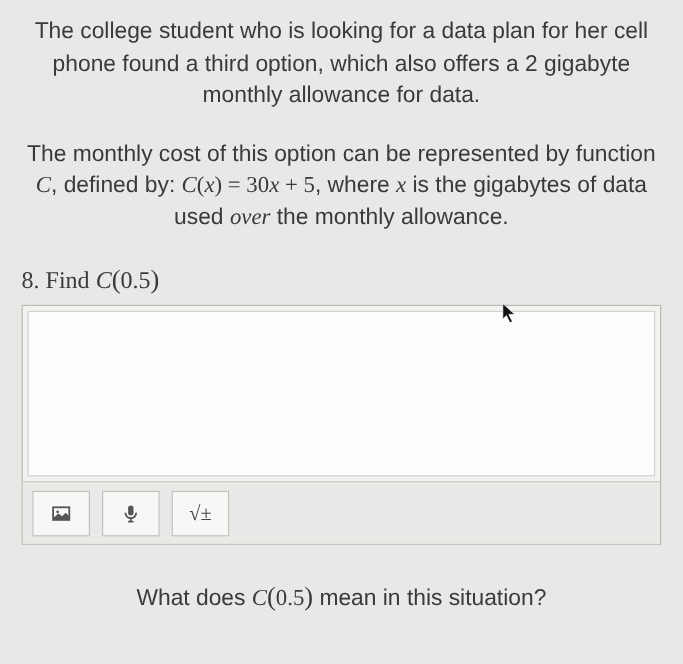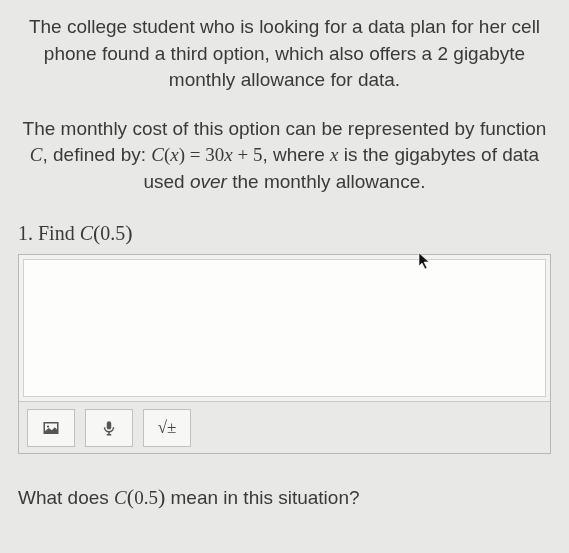--- a/index.html
+++ b/index.html
@@ -8,21 +8,21 @@
     height: 553px;
     background: #e8e8e6;
     font-family: Arial, Helvetica, sans-serif;
     padding: 14px 18px;
     color: #3a3a3a;
     font-size: 19px;
     line-height: 1.4;
     overflow: hidden;
   }
   .para { margin-bottom: 22px; text-align: center; }
-  .italic { font-style: italic; }
+  .italic { font-style: italic; font-family: Liberation Serif, serif; }
   .math { font-family: 'Times New Roman', Times, serif; }
   .mathvar { font-family: 'Times New Roman', Times, serif; font-style: italic; }
   .question-num { font-family: 'Times New Roman', Times, serif; font-size: 20px; margin-bottom: 6px; }
   .answer-box {
     border: 1px solid #b8b8b6;
     background: #f2f2f0;
     height: 200px;
     display: flex;
     flex-direction: column;
   }
@@ -49,41 +49,41 @@
     border: 1px solid #c0c0be;
     display: flex;
     align-items: center;
     justify-content: center;
     cursor: pointer;
     font-family: 'Times New Roman', serif;
     font-size: 17px;
     color: #444;
   }
   .tool-btn svg { width: 18px; height: 18px; }
-  .q2 { margin-top: 28px; font-size: 19px; }
+  .q2 { margin-top: 28px; font-size: 19px; text-align: center; }
   .cursor-arrow {
     position: absolute;
     font-size: 16px;
     color: #222;
     pointer-events: none;
   }
 </style>
 </head>
 <body>
 
 <div class="para">
   <span>The college student who is looking for a data plan for her cell phone found a third option, which also offers a 2 gigabyte monthly allowance for data.</span>
 </div>
 
 <div class="para">
   <span>The monthly cost of this option can be represented by function </span><span class="mathvar">C</span><span>, defined by: </span><span class="mathvar">C</span><span class="math">(</span><span class="mathvar">x</span><span class="math">)</span><span class="math"> = 30</span><span class="mathvar">x</span><span class="math"> + 5</span><span>, where </span><span class="mathvar">x</span><span> is the gigabytes of data used </span><span class="italic">over</span><span> the monthly allowance.</span>
 </div>
 
 <div class="question-num">
-  <span>1. Find </span><span class="mathvar">C</span><span class="math" style="font-size:22px">(</span><span class="math">0.5</span><span class="math" style="font-size:22px">)</span>
+  <span>8. Find </span><span class="mathvar">C</span><span class="math" style="font-size:22px">(</span><span class="math">0.5</span><span class="math" style="font-size:22px">)</span>
 </div>
 
 <div class="answer-box">
   <div class="answer-area"></div>
   <div class="toolbar">
     <div class="tool-btn">
       <svg viewBox="0 0 24 24">
         <rect x="3" y="5" width="18" height="14" fill="none" stroke="#555" stroke-width="2"></rect>
         <circle cx="8" cy="10" r="1.5" fill="#555"></circle>
         <path d="M3 17 L9 12 L13 15 L17 11 L21 15 L21 19 L3 19 Z" fill="#555"></path>

